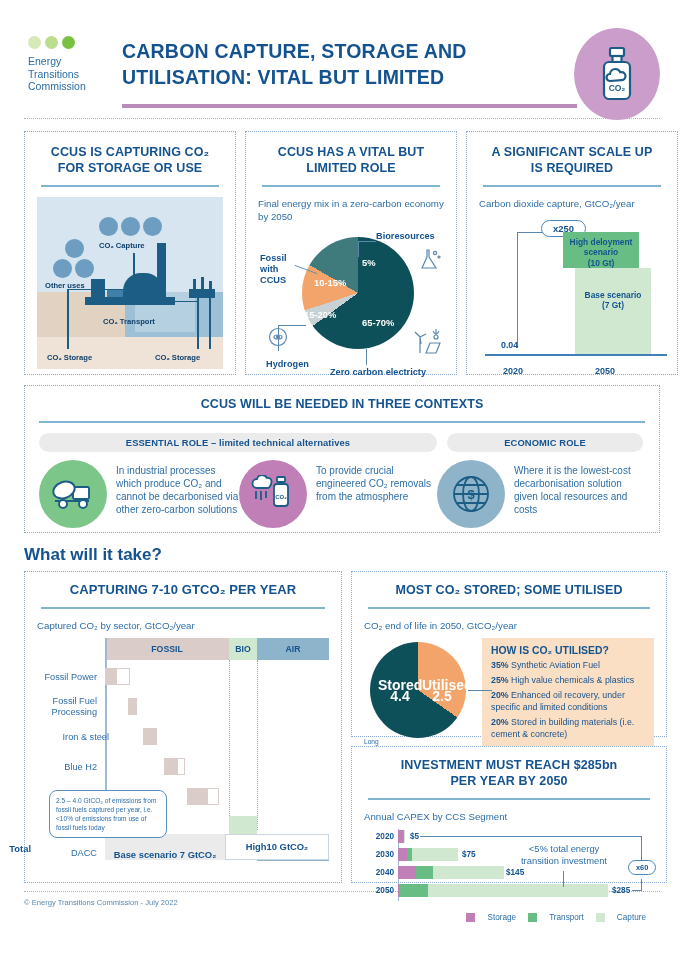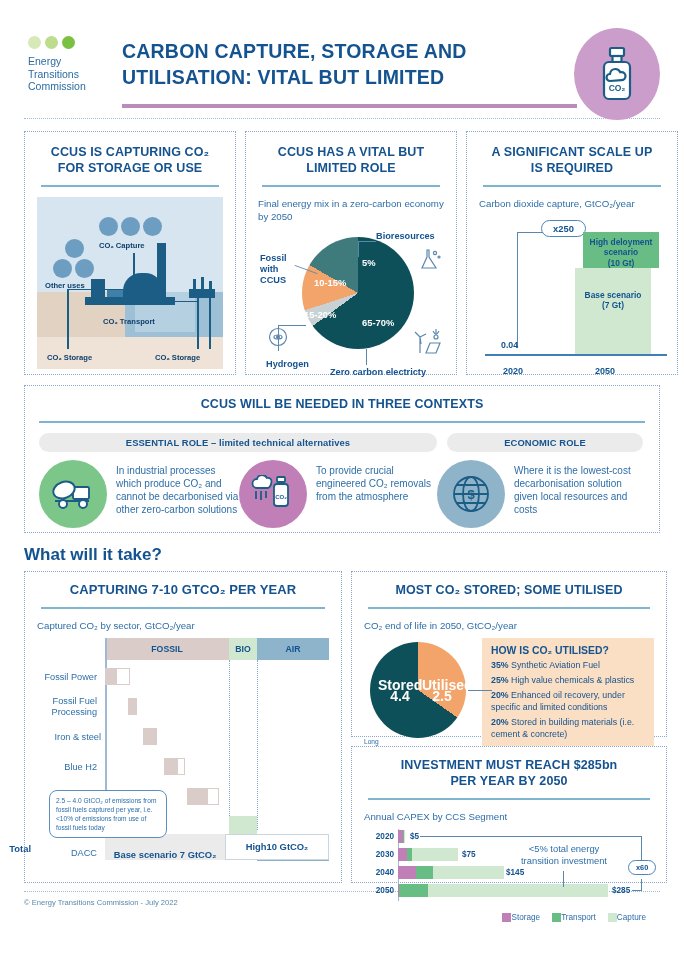--- a/index.html
+++ b/index.html
@@ -72,21 +72,21 @@
   }
   .pie-lab { position: absolute; font-size: 9.4px; font-weight: bold; color: #fff; }
   .pie-out { position: absolute; font-size: 9.2px; font-weight: bold; color: #14538f; line-height: 11px; }
   .leader { position: absolute; background: #5b87ad; height: 1px; }
   .leader-v { position: absolute; background: #5b87ad; width: 1px; }
 
   
   .su-wrap { position: relative; width: 188px; height: 162px; margin: 0 auto; }
   .su-axis { position: absolute; left: 6px; right: 0; bottom: 22px; height: 1.8px; background: #3f7fb5; }
   .su-bar-base { position: absolute; left: 96px; width: 76px; bottom: 24px; height: 86px; background: #cfe8cf; }
-  .su-bar-high { position: absolute; left: 104px; width: 76px; bottom: 110px; height: 36px; background: #68bd84; }
+  .su-bar-high { position: absolute; left: 84px; width: 76px; bottom: 110px; height: 36px; background: #68bd84; }
   .su-bar-text { text-align: center; font-size: 8.4px; font-weight: bold; line-height: 10.5px; color: #14538f; padding-top: 5px;}
   .su-badge {
     position: absolute; left: 62px; top: 4px; padding: 2px 11px;
     border: 1.4px solid #4b85bb; border-radius: 11px; background: #fff;
     font-size: 9.4px; font-weight: bold; color: #14538f;
   }
   .su-xlab { position: absolute; bottom: 2px; font-size: 9px; font-weight: bold; color: #14538f; }
   .su-val { position: absolute; font-size: 8.8px; font-weight: bold; color: #14538f; }
   .su-line { position: absolute; background: #5b87ad; }
 
@@ -155,21 +155,21 @@
   .cx { position: relative; width: 292px; height: 82px; margin-top: 2px; }
   .cx-row { position: absolute; left: 34px; height: 13px; display: flex; }
   .cx-ylab { position: absolute; left: 0; width: 30px; text-align: right; font-size: 8.2px; font-weight: bold; color: #14538f; }
   .cx-val { position: absolute; font-size: 8.2px; font-weight: bold; color: #14538f; }
   .cx-axis { position: absolute; left: 34px; top: 0; height: 72px; width: 1.4px; background: #9fb8d4; }
   .cx-note { position: absolute; font-size: 9.4px; line-height: 12px; color: #2e6ea8; text-align: center; }
   .cx-badge { position: absolute; padding: 2px 7px; border: 1.2px solid #4b85bb; border-radius: 9px;
               font-size: 7.4px; font-weight: bold; color: #14538f; background: #fff; }
   .cx-line { position: absolute; background: #5b87ad; }
   .cx-legend { display: flex; justify-content: flex-end; gap: 12px; margin-top: 2px; padding-right: 8px; }
-  .cx-legend div { display: flex; align-items: center; gap: 0; font-size: 8.2px; color: #2e6ea8; }
+  .cx-legend div { display: flex; align-items: center; gap: 12px; font-size: 8.2px; color: #2e6ea8; }
   .cx-sw { width: 9px; height: 9px; display:block; }
 
   .footer { margin: 8px 24px 0; border-top: 1.5px dotted #9fb8d4; padding-top: 6px;
             font-size: 7.6px; color: #5b87ad; }
   svg { display: block; }
 </style>
 </head>
 <body>
 
 <div class="page">
@@ -431,21 +431,21 @@
             <div class="wf-bar" style="left:68px;width:11px;"></div>
             <div class="wf-bar hollow" style="left:79px;width:14px;"></div>
           </div>
 
           <div style="position:absolute;left:0;top:60px;width:100%;height:20px;">
             <div class="wf-rowlab" style="left:0;top:-2px;width:66px;position:absolute;">Fossil Fuel<br>Processing</div>
             <div class="wf-bar" style="left:91px;width:9px;"></div>
           </div>
 
           <div style="position:absolute;left:0;top:90px;width:100%;height:20px;">
-            <div class="wf-rowlab" style="left:4px;top:4px;width:66px;position:absolute;text-align:right;">Iron &amp; steel</div>
+            <div class="wf-rowlab" style="left:12px;top:4px;width:66px;position:absolute;text-align:right;">Iron &amp; steel</div>
             <div class="wf-bar" style="left:106px;width:14px;"></div>
           </div>
 
           <div style="position:absolute;left:0;top:120px;width:100%;height:20px;">
             <div class="wf-rowlab" style="left:0;top:4px;width:66px;position:absolute;">Blue H2</div>
             <div class="wf-bar" style="left:127px;width:13px;"></div>
             <div class="wf-bar hollow" style="left:140px;width:8px;"></div>
           </div>
 
           <div style="position:absolute;left:0;top:150px;width:100%;height:20px;">

